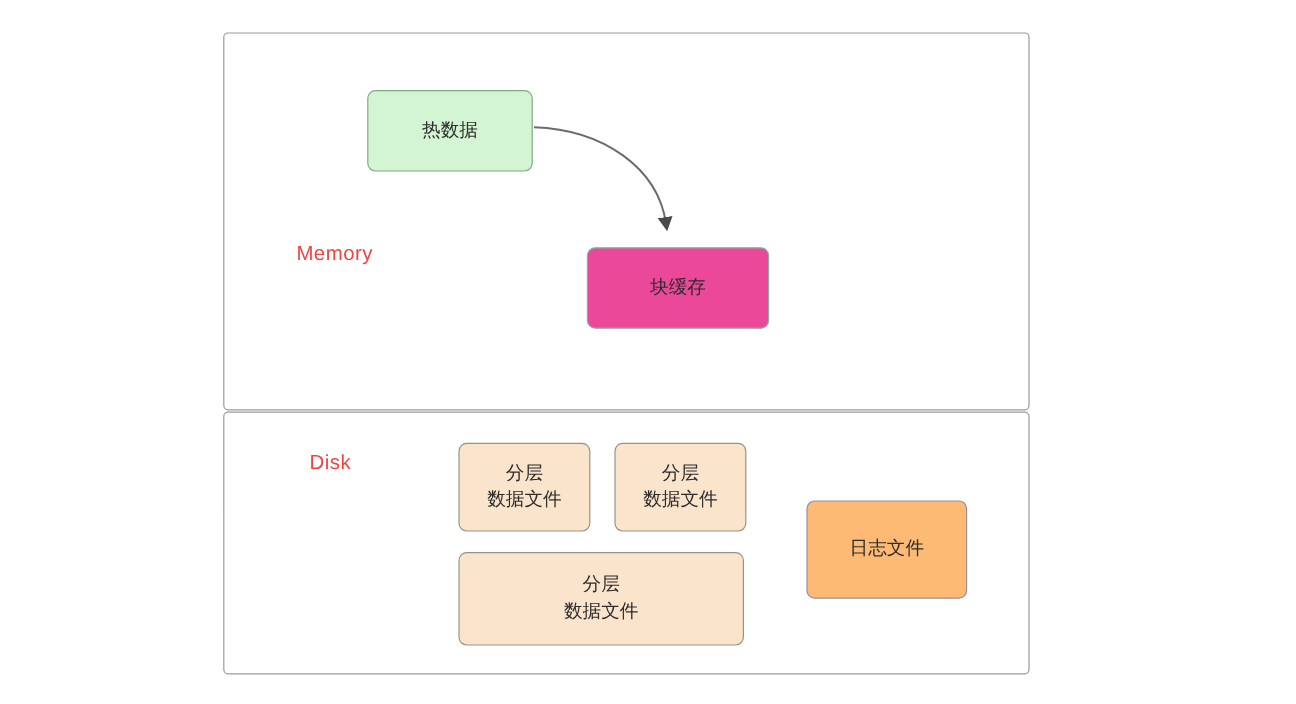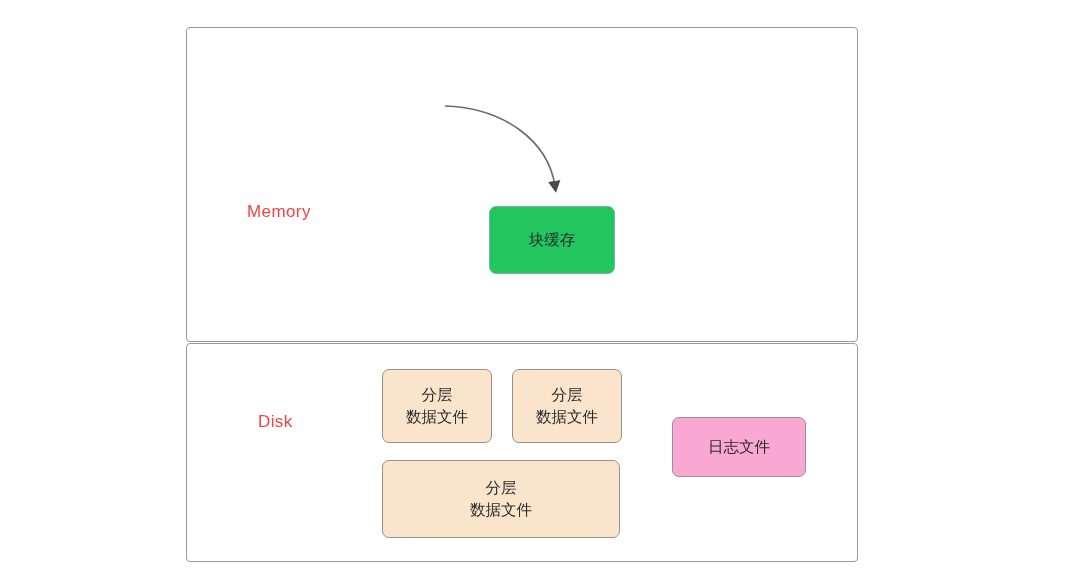--- a/index.html
+++ b/index.html
@@ -47,21 +47,21 @@
     letter-spacing: 0.4px;
     white-space: nowrap;
     user-select: none;
   }
   #memory-label {
     left: 247px;
     top: 202px;
   }
   #disk-label {
     left: 258px;
-    top: 412px;
+    top: 376px;
   }
 
   
   .node {
     position: absolute;
     box-sizing: border-box;
     border-radius: 7px;
     display: flex;
     align-items: center;
     justify-content: center;
@@ -77,23 +77,23 @@
     left: 306px;
     top: 75px;
     width: 138px;
     height: 68px;
     background: #d4f5d4;
     border: 1.4px solid #82a882;
   }
   #node-block-cache {
     left: 489px;
     top: 206px;
-    width: 126px;
+    width: 152px;
     height: 68px;
-    background: #22c55e;
+    background: #ec4899;
     border: 1.4px solid #85aeae;
   }
   #node-tiered-1 {
     left: 382px;
     top: 369px;
     width: 110px;
     height: 74px;
     background: #fae4cb;
     border: 1.4px solid #9b9287;
   }
@@ -110,22 +110,22 @@
     top: 460px;
     width: 238px;
     height: 78px;
     background: #fae4cb;
     border: 1.4px solid #9b9287;
   }
   #node-log-file {
     left: 672px;
     top: 417px;
     width: 134px;
-    height: 60px;
-    background: #f9a8d4;
+    height: 82px;
+    background: #fdba74;
     border: 1.4px solid #9b8f95;
   }
 
   
   #edge-layer {
     position: absolute;
     left: 0;
     top: 0;
     width: 1080px;
     height: 587px;
@@ -145,20 +145,21 @@
 
   <svg id="edge-layer" viewBox="0 0 1080 587" xmlns="http://www.w3.org/2000/svg">
     <defs>
       <marker id="arrowhead" markerWidth="9" markerHeight="9" refX="3.2" refY="4.5" orient="auto" markerUnits="strokeWidth">
         <path d="M0,0.6 L0,8.4 L7.4,4.5 z" fill="#4a4a4a"></path>
       </marker>
     </defs>
     <path id="edge-hot-to-cache" d="M 445,106 C 503,108 548,140 555,186" fill="none" stroke="#6b6b6b" stroke-width="1.6" marker-end="url(#arrowhead)"></path>
   </svg>
 
+  <div class="node" id="node-hot-data">热数据</div>
 
   <div class="node" id="node-block-cache">块缓存</div>
 
   <div class="node" id="node-tiered-1">分层
 数据文件</div>
 
   <div class="node" id="node-tiered-2">分层
 数据文件</div>
 
   <div class="node" id="node-tiered-3">分层

